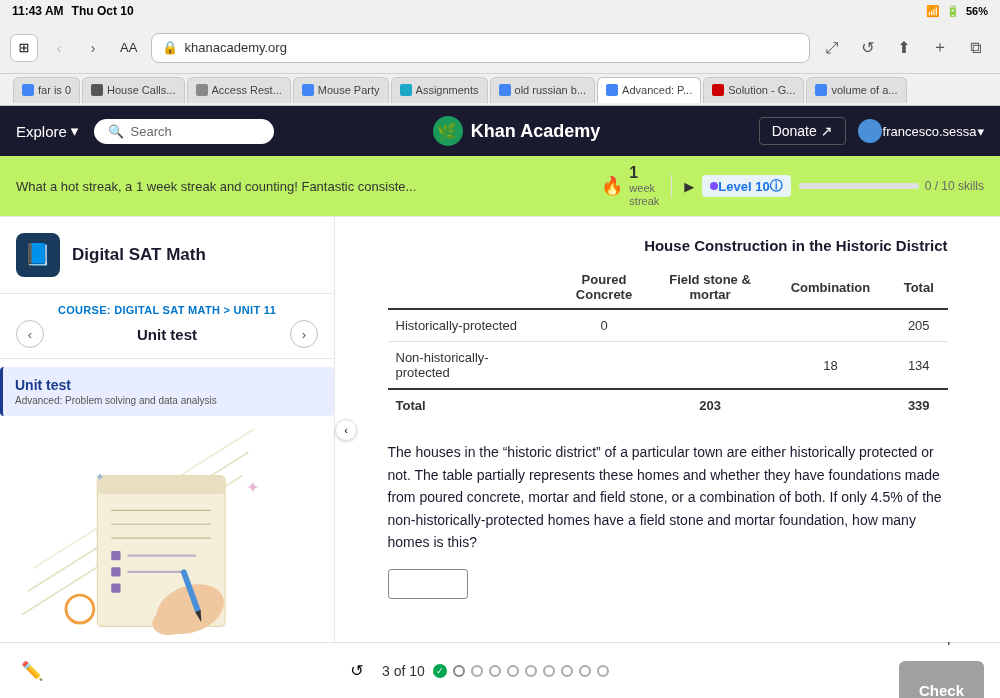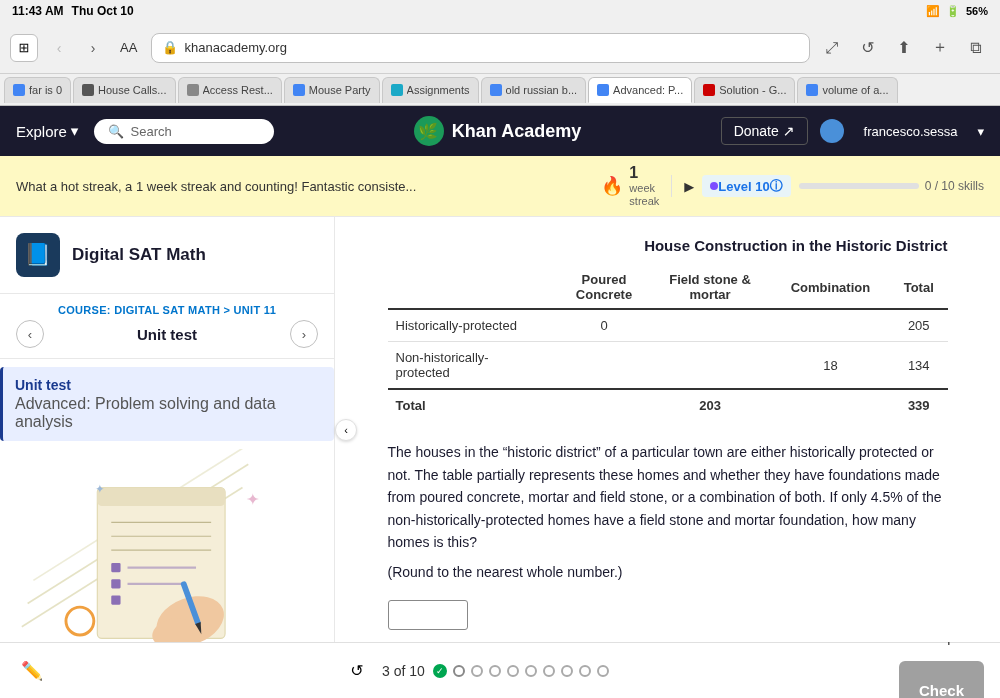--- a/index.html
+++ b/index.html
@@ -67,21 +67,21 @@
       display: flex; align-items: center; justify-content: center;
       font-size: 13px;
     }
 
     
     .tabs-bar {
       background: #f0f0f0;
       display: flex;
       align-items: center;
       height: 32px;
-      padding: 0 4px;
+      padding: 0 13px;
       border-bottom: 1px solid #c0c0c0;
       overflow: hidden;
       gap: 2px;
     }
     .tab {
       height: 26px;
       padding: 0 8px;
       border-radius: 6px 6px 0 0;
       display: flex;
       align-items: center;
@@ -164,31 +164,31 @@
       cursor: pointer;
       font-size: 14px;
       display: flex; align-items: center; gap: 4px;
     }
     .user-btn {
       color: white;
       background: transparent;
       border: none;
       cursor: pointer;
       font-size: 13px;
-      display: flex; align-items: center; gap: 20px;
+      display: flex; align-items: center; gap: 1px;
     }
     .user-avatar {
       width: 24px; height: 24px;
       background: #4a90d9;
       border-radius: 50%;
     }
 
     
     .streak-bar {
-      background: #fef9c3;
+      background: #bef264;
       border-bottom: 1px solid #e8e8e8;
       padding: 8px 16px;
       display: flex;
       align-items: center;
       gap: 12px;
       font-size: 13px;
       color: #333;
     }
     .streak-text { flex: 1; }
     .streak-info {
@@ -282,21 +282,21 @@
     }
     .unit-title { font-size: 15px; font-weight: 600; color: #1a1a2e; text-align: center; }
     .active-item {
       margin: 8px 0;
       padding: 10px 12px;
       background: #e8eeff;
       border-left: 3px solid #1a3a8f;
       border-radius: 4px;
     }
     .active-item-title { font-size: 14px; font-weight: 700; color: #1a3a8f; }
-    .active-item-sub { font-size: 16px; color: #555; margin-top: 2px; }
+    .active-item-sub { font-size: 10px; color: #555; margin-top: 2px; }
     .sidebar-illustration {
       flex: 1;
       display: flex;
       align-items: center;
       justify-content: center;
       padding: 16px;
       position: relative;
       overflow: hidden;
     }
     .sidebar-footer {
@@ -658,21 +658,20 @@
               <td>203</td>
               <td></td>
               <td>339</td>
             </tr>
           </tbody>
         </table>
 
         
         <div class="question-text">
           <p>The houses in the “historic district” of a particular town are either historically protected or not. The table partially represents these homes and whether they have foundations made from poured concrete, mortar and field stone, or a combination of both. If only 4.5% of the non-historically-protected homes have a field stone and mortar foundation, how many homes is this?</p>
-          <p>(Round to the nearest whole number.)</p>
         </div>
 
         
         <input type="text" class="answer-input" style="">
 
         
 
         
         
 

